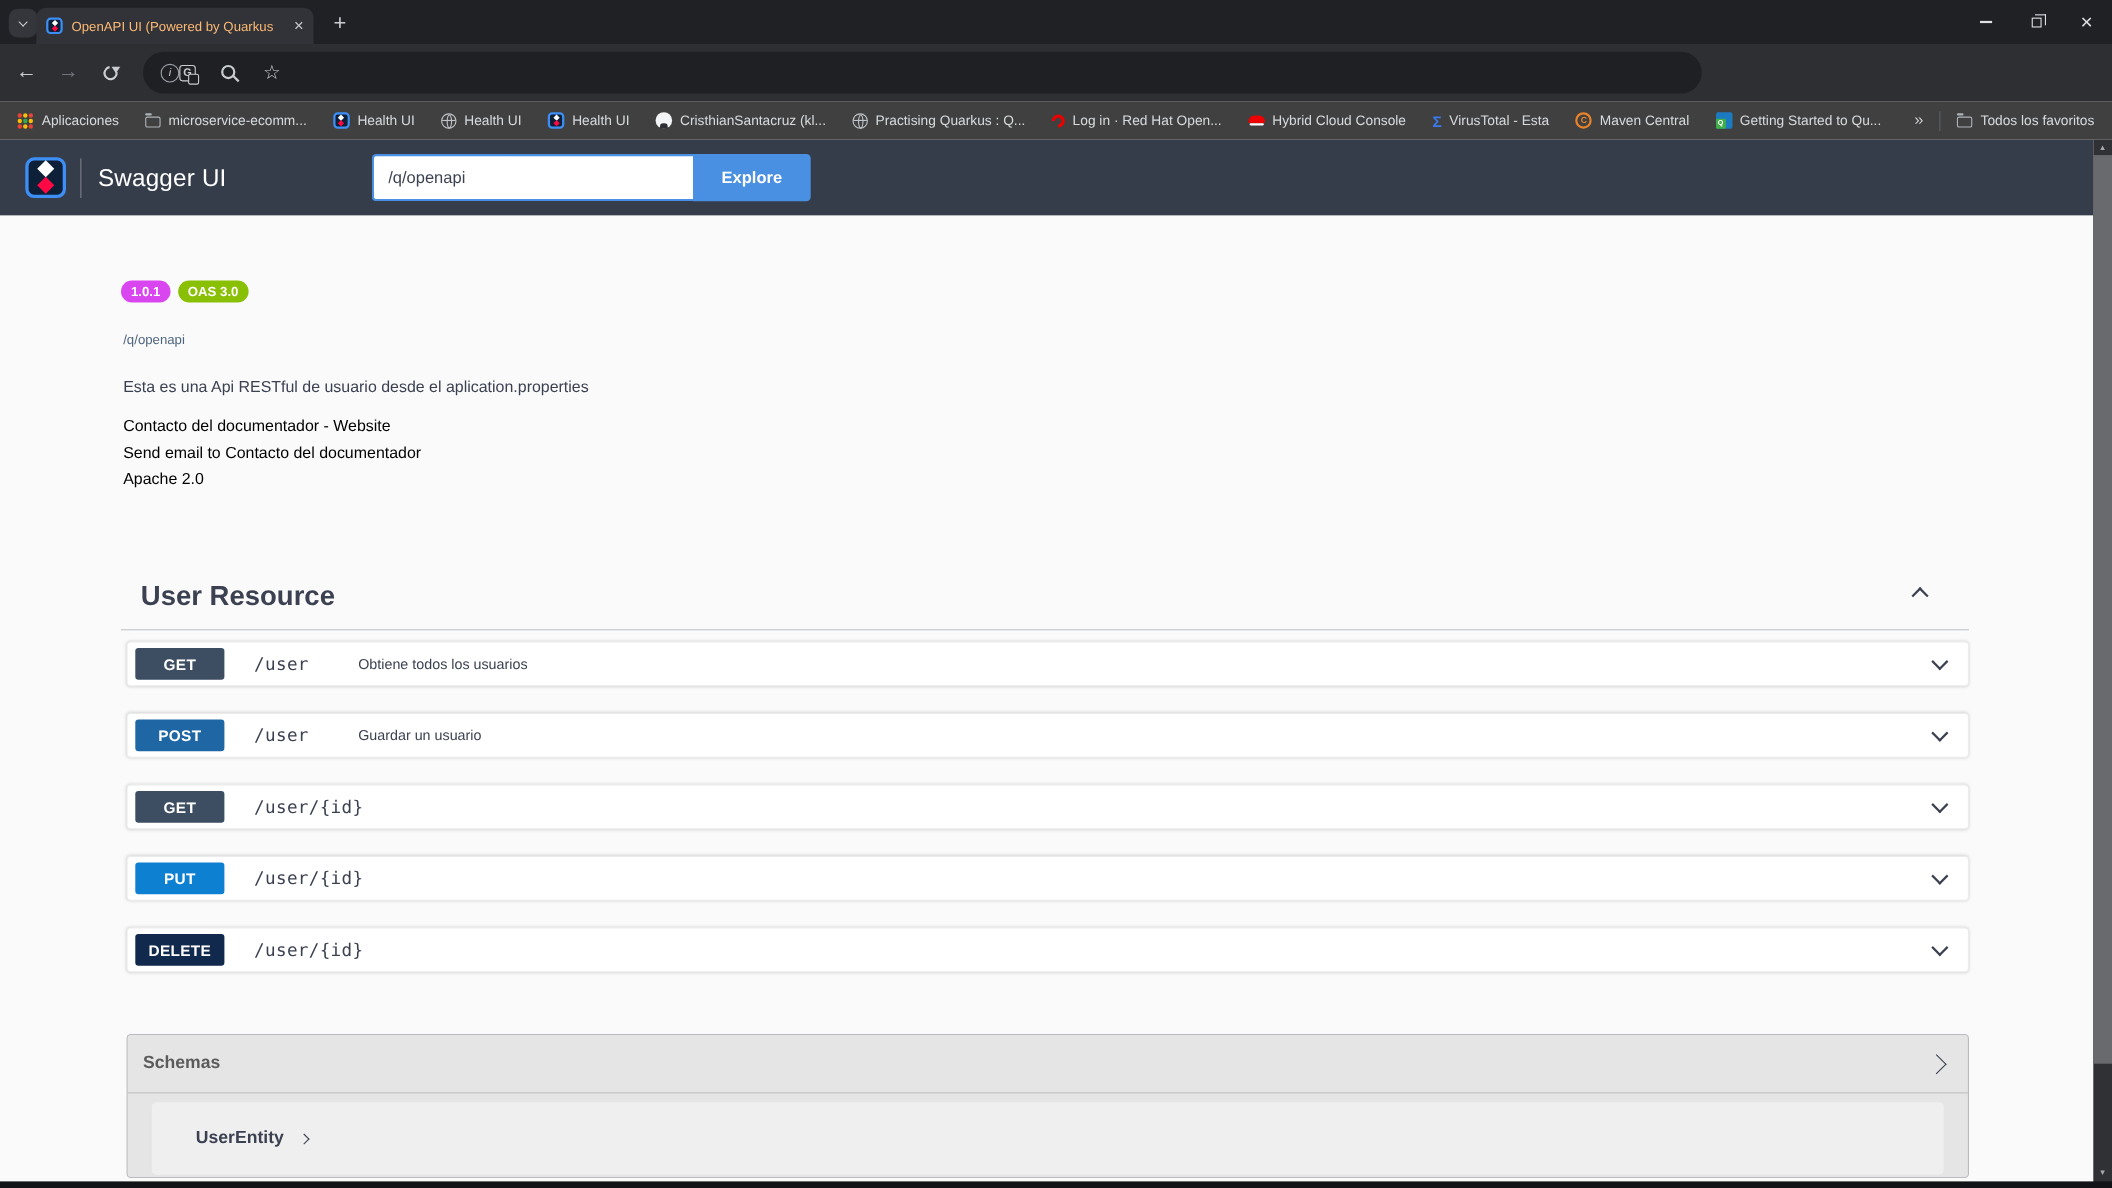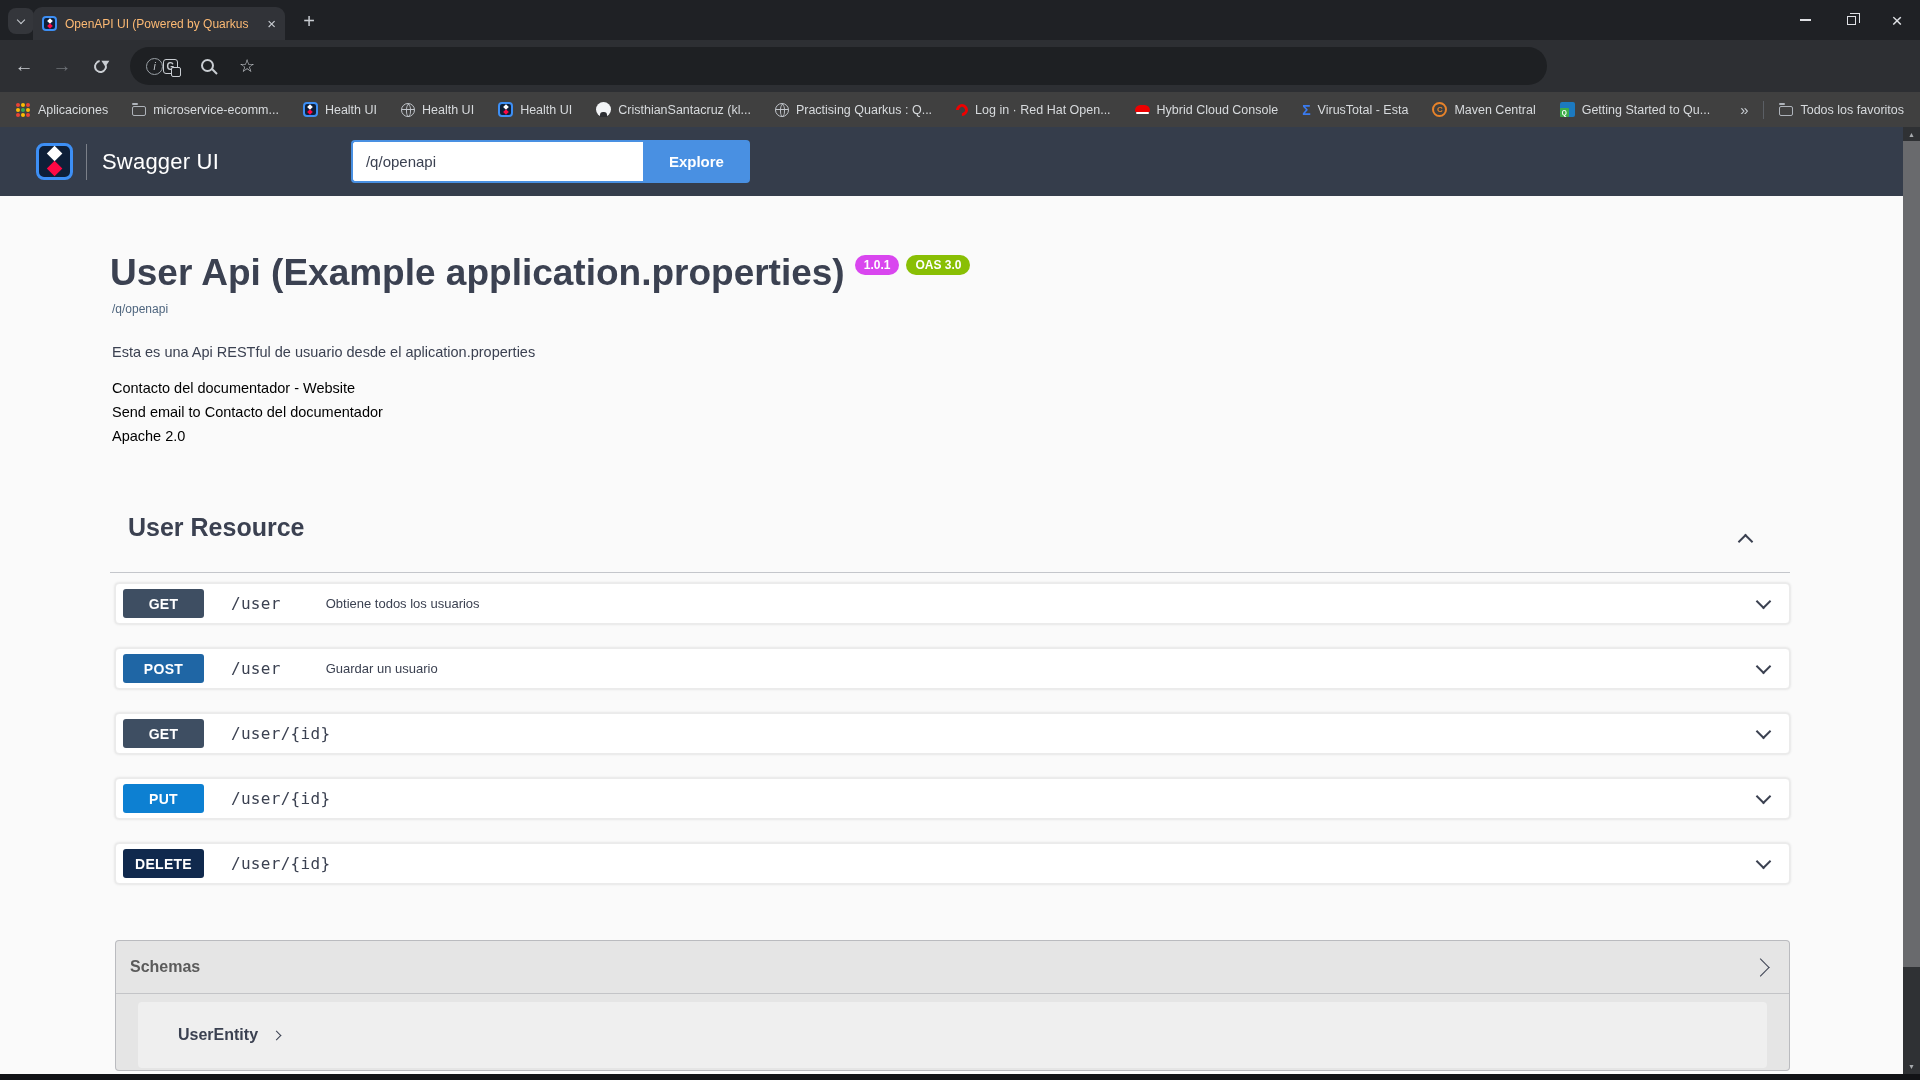--- a/index.html
+++ b/index.html
@@ -98,21 +98,21 @@
   .icon-virustotal:before{content:'Σ';color:#3a7bf0;font-size:14px;font-weight:bold;}
   .icon-maven{width:15px;height:15px;border:2px solid #e8832a;border-radius:50%;display:flex;align-items:center;justify-content:center;}
   .icon-maven:before{content:'C';color:#e8832a;font-size:8px;font-weight:bold;}
   .icon-infoq{width:15px;height:15px;background:#1c7ac0;border-radius:2px;}
   .icon-infoq:after{content:'Q';position:absolute;left:0;bottom:0;width:9px;height:9px;background:#3fae49;color:#fff;
     font-size:6.5px;font-weight:bold;display:flex;align-items:center;justify-content:center;border-radius:1px;}
   .chev-s{display:inline-block;width:6px;height:6px;border-right:1.8px solid #c9cdd2;border-bottom:1.8px solid #c9cdd2;transform:rotate(45deg);margin-top:-2px;}
 
   
   .sw-topbar{position:absolute;top:127px;left:0;width:1903px;height:69px;background:#353d4b;
-    display:flex;align-items:center;padding-left:36px;}
+    display:flex;align-items:center;padding-left:23px;}
   .sw-logo{width:37px;height:37px;border-width:3px;border-radius:8px;flex:none;}
   .brand-divider{width:1px;height:36px;background:rgba(255,255,255,.35);margin:0 15px 0 13px;}
   .brand{color:#fff;font-size:22px;letter-spacing:.2px;}
   .search-group{display:flex;margin-left:132px;height:43px;}
   .explore-input{width:292px;height:43px;border:2px solid #4990e2;border-right:none;border-radius:4px 0 0 4px;
     padding:0 13px;font-size:15px;color:#3b4151;outline:none;background:#fff;font-family:"Liberation Sans",sans-serif;}
   .explore-btn{width:107px;height:43px;background:#4990e2;color:#fff;font-weight:bold;font-size:15px;border:none;
     border-radius:0 4px 4px 0;cursor:pointer;font-family:"Liberation Sans",sans-serif;}
 
   
@@ -123,21 +123,21 @@
   .pill{color:#fff;font-size:12px;font-weight:bold;padding:4px 9px;border-radius:12px;line-height:1;}
   .pill-ver{background:#d946ef;}
   .pill-oas{background:#89bf04;}
   .spec-url{position:absolute;left:112px;top:106px;font-size:12px;color:#4e657e;cursor:pointer;}
   .api-desc{position:absolute;left:112px;top:148px;font-size:14.5px;color:#3b4151;}
   .lnk{position:absolute;left:112px;font-size:14.5px;color:#000000;cursor:pointer;}
   .lnk-contact{top:184px;}
   .lnk-email{top:208px;}
   .lnk-license{top:232px;}
 
-  .section-head{position:absolute;left:128px;top:317px;font-size:25px;font-weight:bold;color:#3b4151;}
+  .section-head{position:absolute;left:128px;top:332px;font-size:25px;font-weight:bold;color:#3b4151;}
   .chev{display:inline-block;width:11px;height:11px;border-right:2px solid #3b4151;border-bottom:2px solid #3b4151;}
   .chev.up{transform:rotate(-135deg);}
   .chev.down{transform:rotate(45deg);}
   .chev.right{transform:rotate(-45deg);}
   .section-chev{position:absolute;left:1740px;top:340px;cursor:pointer;}
   .section-divider{position:absolute;left:110px;top:376px;width:1680px;height:1px;background:rgba(59,65,81,.28);}
 
   #ops{position:absolute;left:115px;top:387px;width:1675px;}
   .op-row{height:41px;margin-bottom:24px;background:#fff;border:1px solid #ebebeb;border-radius:4px;
     box-shadow:0 0 3px rgba(0,0,0,.16);display:flex;align-items:center;padding:0 20px 0 7px;cursor:pointer;}
@@ -302,21 +302,20 @@
     <span class="brand-divider"></span>
     <span class="brand">Swagger UI</span>
     <div class="search-group">
       <input class="explore-input" value="/q/openapi" style="">
       <button class="explore-btn">Explore</button>
     </div>
   </div>
 
   <div class="content">
     <div class="api-title">
-      <span>User Api (Example application.properties)</span>
       <span class="badges">
         <span class="pill pill-ver">1.0.1</span>
         <span class="pill pill-oas">OAS 3.0</span>
       </span>
     </div>
     <div class="spec-url">/q/openapi</div>
     <div class="api-desc">Esta es una Api RESTful de usuario desde el aplication.properties</div>
     <div class="lnk lnk-contact">Contacto del documentador - Website</div>
     <div class="lnk lnk-email">Send email to Contacto del documentador</div>
     <div class="lnk lnk-license">Apache 2.0</div>

